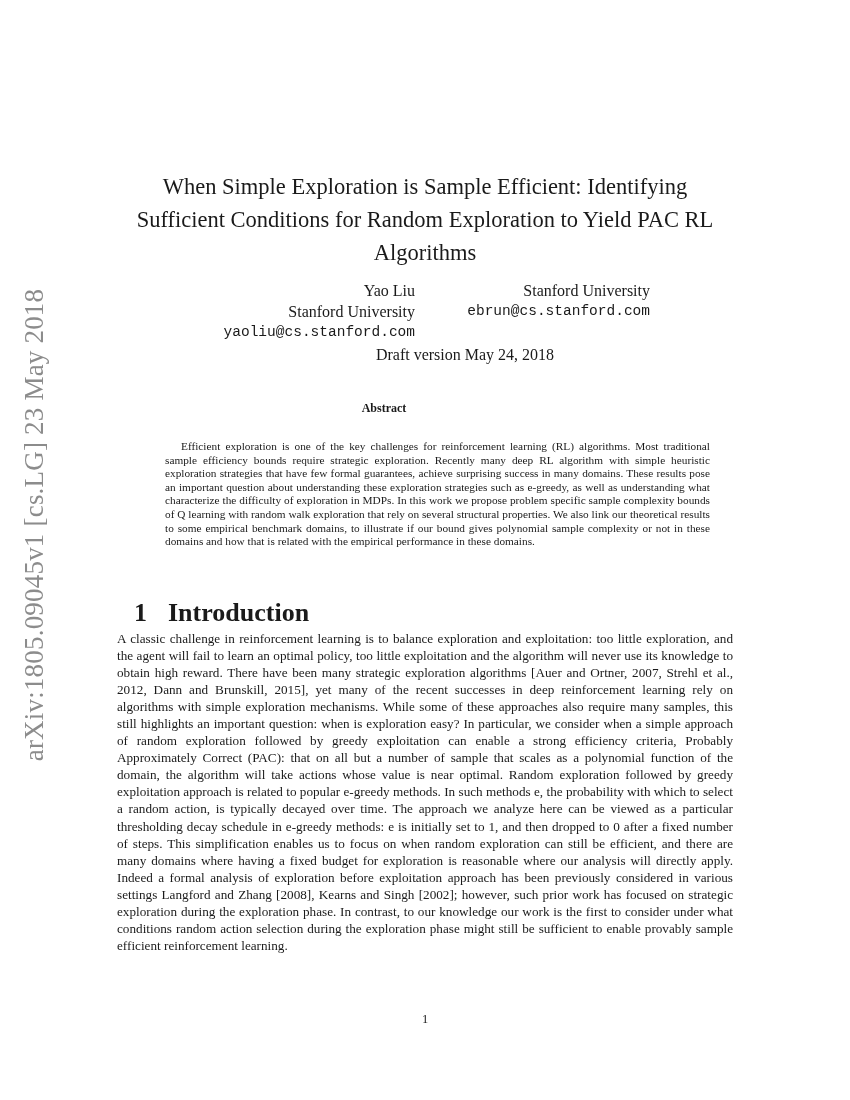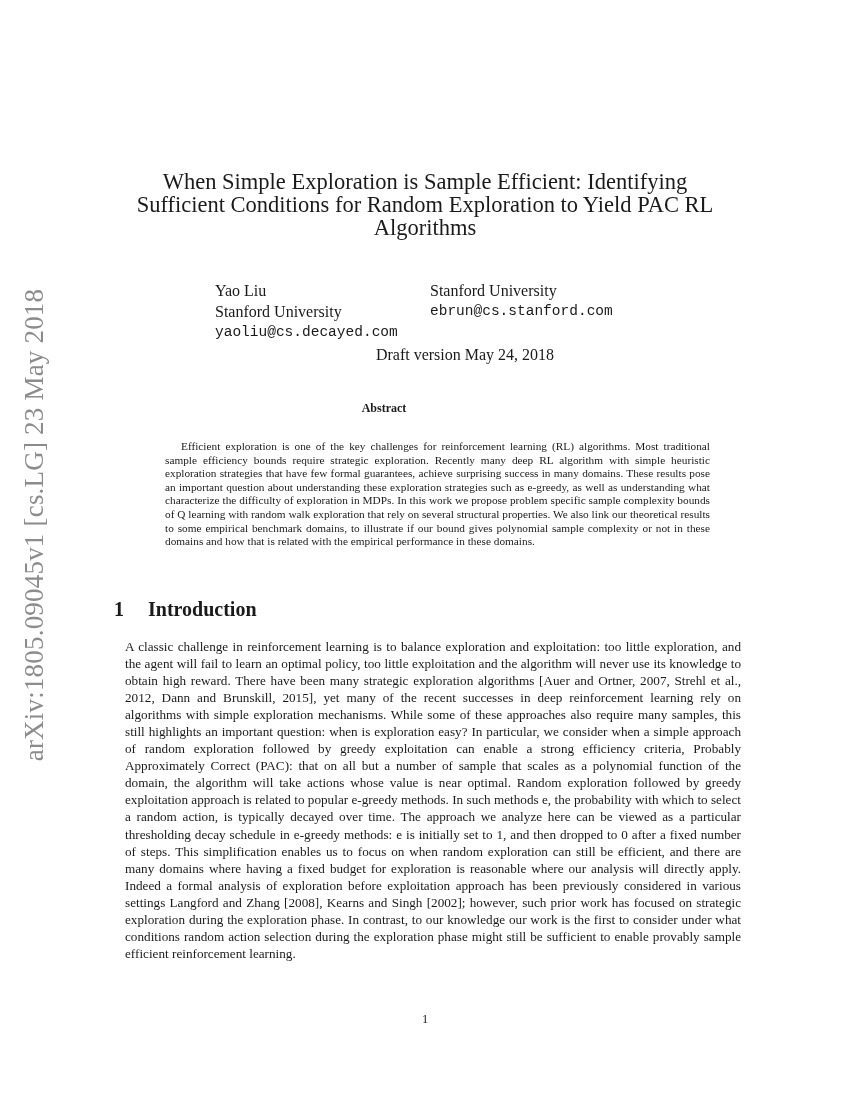--- a/index.html
+++ b/index.html
@@ -6,63 +6,63 @@
   body { width: 850px; height: 1100px; position: relative; overflow: hidden;
          font-family: "Liberation Serif", "DejaVu Serif", serif; color: #1a1a1a; }
   .page { position: absolute; left: 0; top: 0; width: 850px; height: 1100px; }
 
   .arxiv-stamp { position: absolute; left: 34px; top: 525px; width: 0; height: 0; }
   .arxiv-stamp span { position: absolute; left: 0; top: 0; white-space: nowrap;
          transform: translate(-50%, -50%) rotate(-90deg); transform-origin: center center;
          font-size: 27px; color: #8c8c8c; letter-spacing: 0.2px; }
 
   .title { position: absolute; left: 120px; top: 170px; width: 610px; text-align: center;
-           font-size: 22.5px; line-height: 23px; font-weight: normal; margin: 0; color: #1a1a1a; }
+           font-size: 22.5px; line-height: 33px; font-weight: normal; margin: 0; color: #1a1a1a; }
 
   .authors { position: absolute; left: 210px; top: 280px; width: 440px; display: flex;
              justify-content: space-between; }
-  .author { text-align: left; font-size: 16px; line-height: 21px; }
+  .author { text-align: right; font-size: 16px; line-height: 21px; }
   .author .email { font-family: "Liberation Mono", "DejaVu Sans Mono", monospace; font-size: 14.5px; }
   .author-left { width: 200px; margin-left: 5px; }
   .author-right { width: 220px; }
 
   .draft { position: absolute; left: 0; width: 850px; top: 346px; text-align: center; font-size: 16px; padding-left: 40px; }
 
   .abstract-heading { position: absolute; left: 0; width: 768px; top: 401px; text-align: center;
                       font-size: 12px; font-weight: bold; }
   .abstract-body { position: absolute; left: 153px; top: 428px; width: 545px; margin: 12px;
                    font-size: 11.3px; line-height: 13.6px; text-align: justify; text-indent: 16px;
                    hyphens: manual; }
 
-  .section-heading { position: absolute; left: 114px; top: 598px; margin: 0; font-size: 20px;
+  .section-heading { position: absolute; left: 134px; top: 598px; margin: 0; font-size: 26px;
                      font-weight: bold; }
   .section-heading .num { display: inline-block; width: 34px; }
 
-  .intro-body { position: absolute; left: 117px; top: 630px; width: 616px; margin: 8px;
+  .intro-body { position: absolute; left: 117px; top: 630px; width: 616px; margin: 0;
                 font-size: 13.2px; line-height: 17.05px; text-align: justify; }
 
   .page-number { position: absolute; left: 0; width: 850px; top: 1012px; text-align: center;
                  font-size: 12.5px; }
 </style>
 </head>
 <body>
 
 <div class="page">
 
   <div class="arxiv-stamp">
     <span>arXiv:1805.09045v1  [cs.LG]  23 May 2018</span>
   </div>
 
   <h1 class="title">When Simple Exploration is Sample Efficient: Identifying Sufficient Conditions for Random Exploration to Yield PAC RL Algorithms</h1>
 
   <div class="authors">
     <div class="author author-left">
       <div>Yao Liu</div>
       <div>Stanford University</div>
-      <div class="email">yaoliu@cs.decayed.com</div>
+      <div class="email">yaoliu@cs.stanford.com</div>
     </div>
     <div class="author author-right">
       <div>Stanford University</div>
       <div class="email">ebrun@cs.stanford.com</div>
     </div>
   </div>
 
   <div class="draft">Draft version May 24, 2018</div>
 
   <div class="abstract-heading">Abstract</div>

